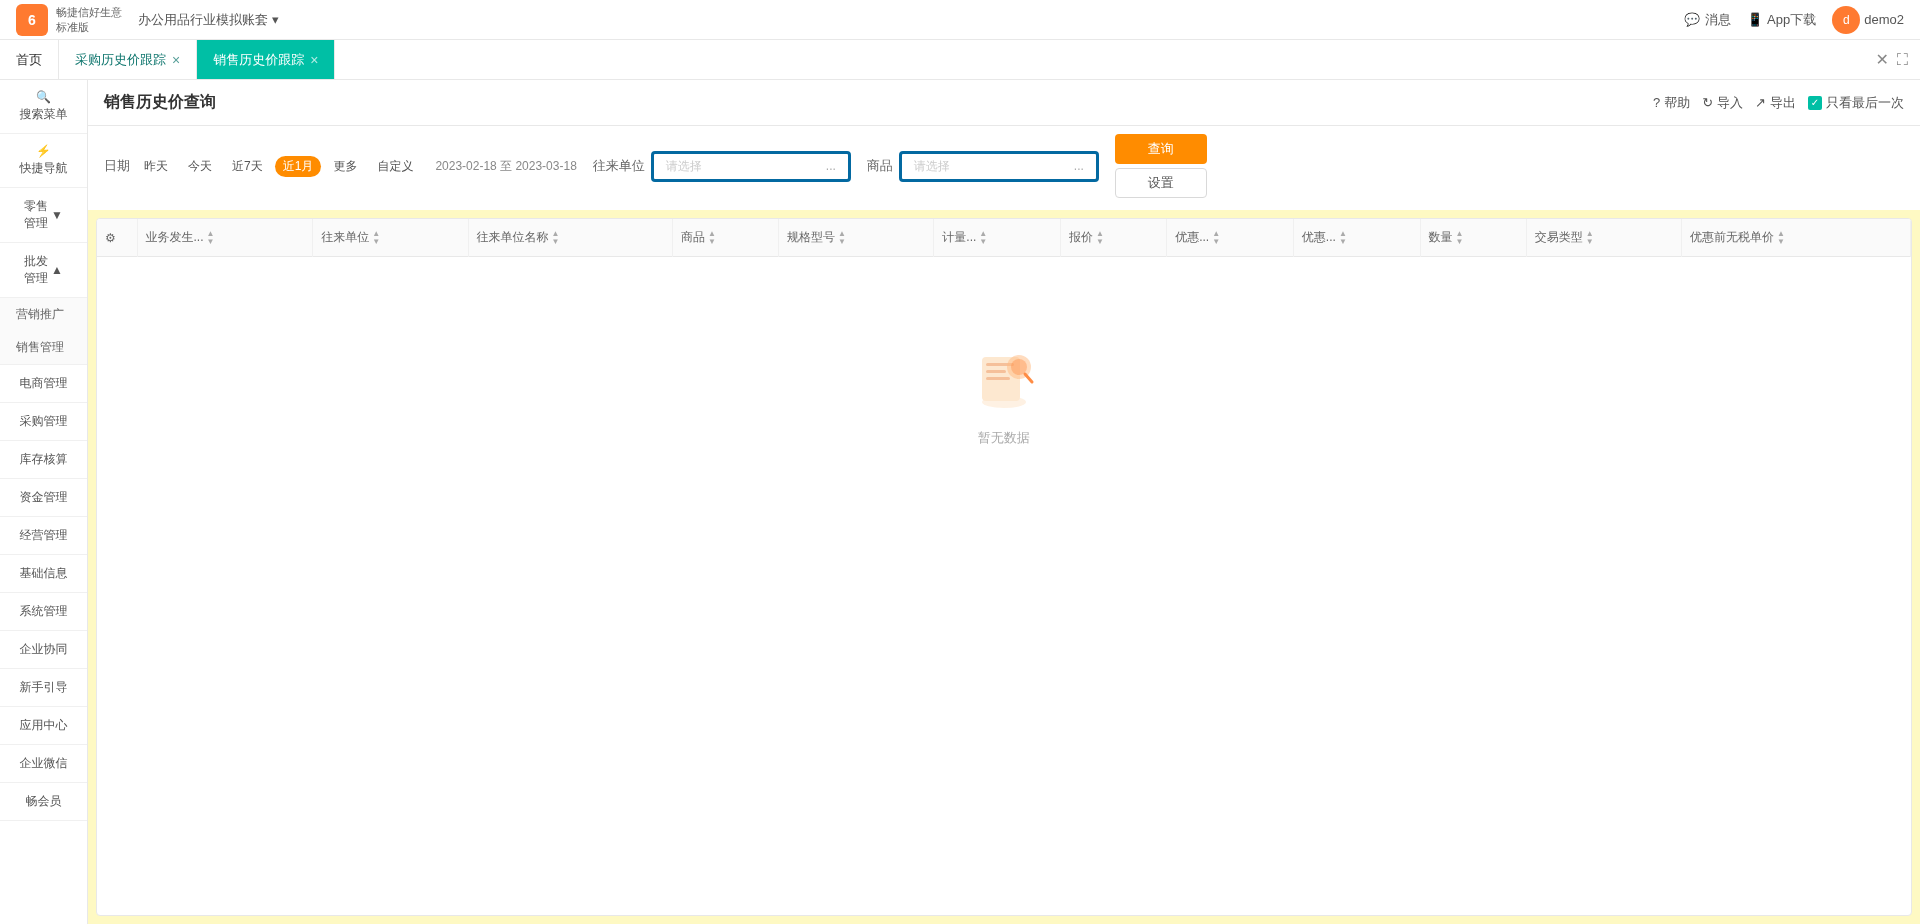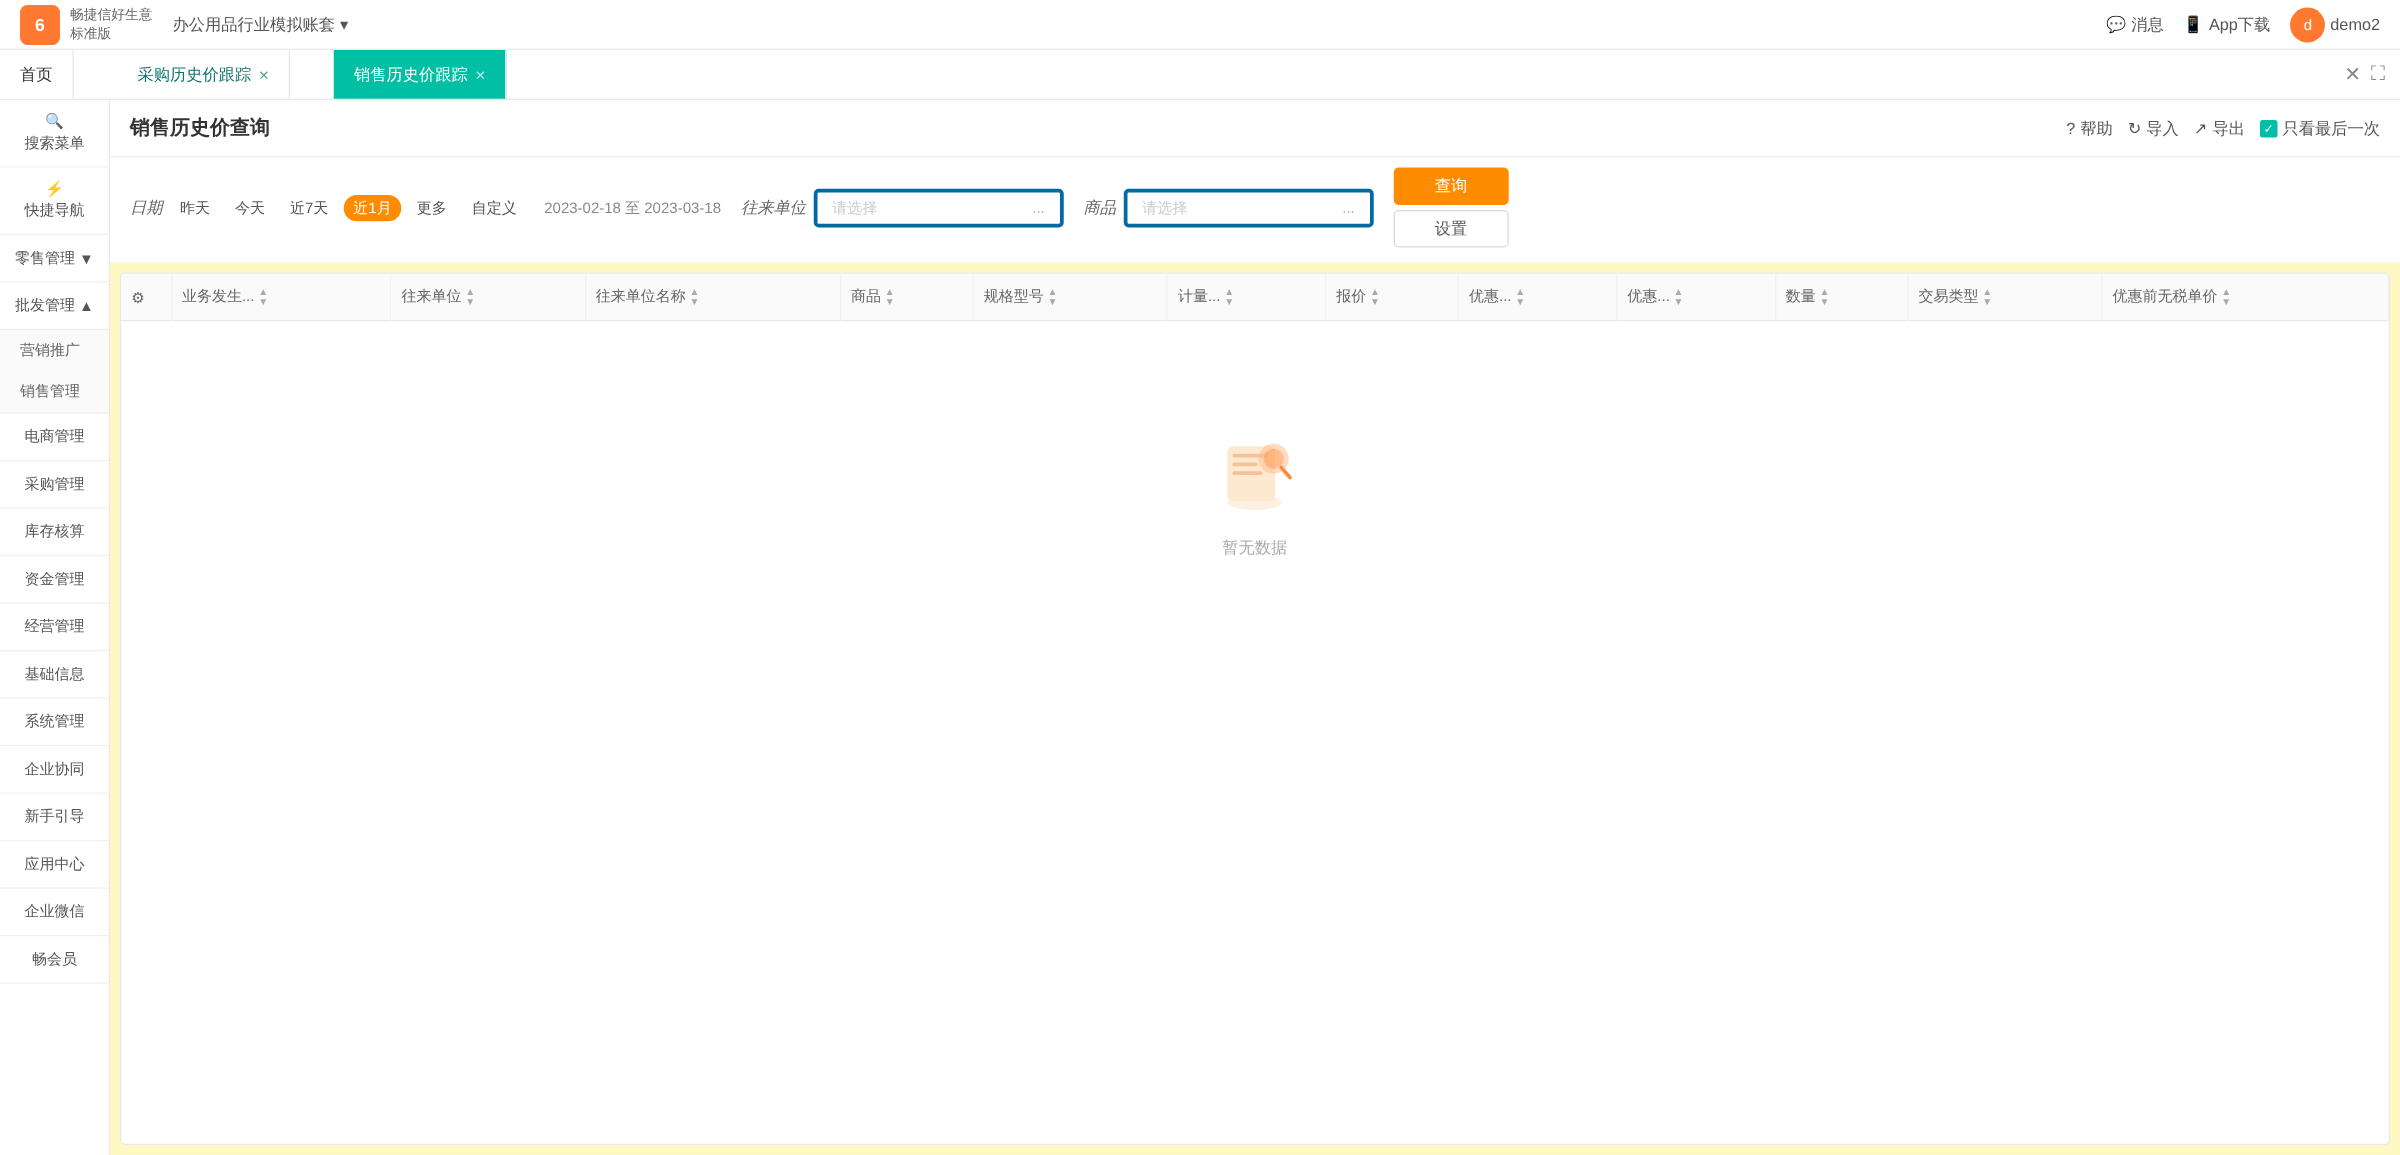--- a/index.html
+++ b/index.html
@@ -25,21 +25,20 @@
     .avatar { width: 28px; height: 28px; border-radius: 50%; background: #ff7a30; display: flex; align-items: center; justify-content: center; color: #fff; font-size: 12px; }
 
     
     .tab-bar {
       height: 40px;
       background: #fff;
       display: flex;
       align-items: stretch;
       border-bottom: 1px solid #e8e8e8;
       flex-shrink: 0;
-      gap: 35px;
     }
     .tab-item {
       display: flex;
       align-items: center;
       padding: 0 16px;
       font-size: 13px;
       cursor: pointer;
       border-right: 1px solid #e8e8e8;
       gap: 6px;
       white-space: nowrap;
@@ -74,21 +73,21 @@
       cursor: pointer;
       text-align: center;
       flex-direction: column;
       gap: 2px;
       border-bottom: 1px solid #f0f0f0;
     }
     .sidebar-section {
       display: flex;
       align-items: center;
       justify-content: space-between;
-      padding: 10px 12px;
+      padding: 10px 24px;
       font-size: 12px;
       color: #555;
       cursor: pointer;
       border-bottom: 1px solid #f0f0f0;
     }
     .sidebar-sub {
       background: #fafafa;
       border-bottom: 1px solid #f0f0f0;
     }
     .sidebar-sub-item {
@@ -134,21 +133,21 @@
     .filter-bar {
       background: #fff;
       padding: 8px 16px 12px;
       display: flex;
       align-items: center;
       gap: 16px;
       flex-wrap: wrap;
       flex-shrink: 0;
     }
     .filter-group { display: flex; align-items: center; gap: 6px; }
-    .filter-label { color: #666; font-size: 13px; font-style: italic; }
+    .filter-label { color: #666; font-size: 13px; }
     .date-pills { display: flex; align-items: flex-start; gap: 4px; }
     .date-pill {
       padding: 2px 8px;
       border-radius: 12px;
       font-size: 12px;
       cursor: pointer;
       color: #555;
     }
     .date-pill.active { background: #ff8c00; color: #fff; }
     .date-range { font-size: 12px; color: #888; margin-left: 8px; }

